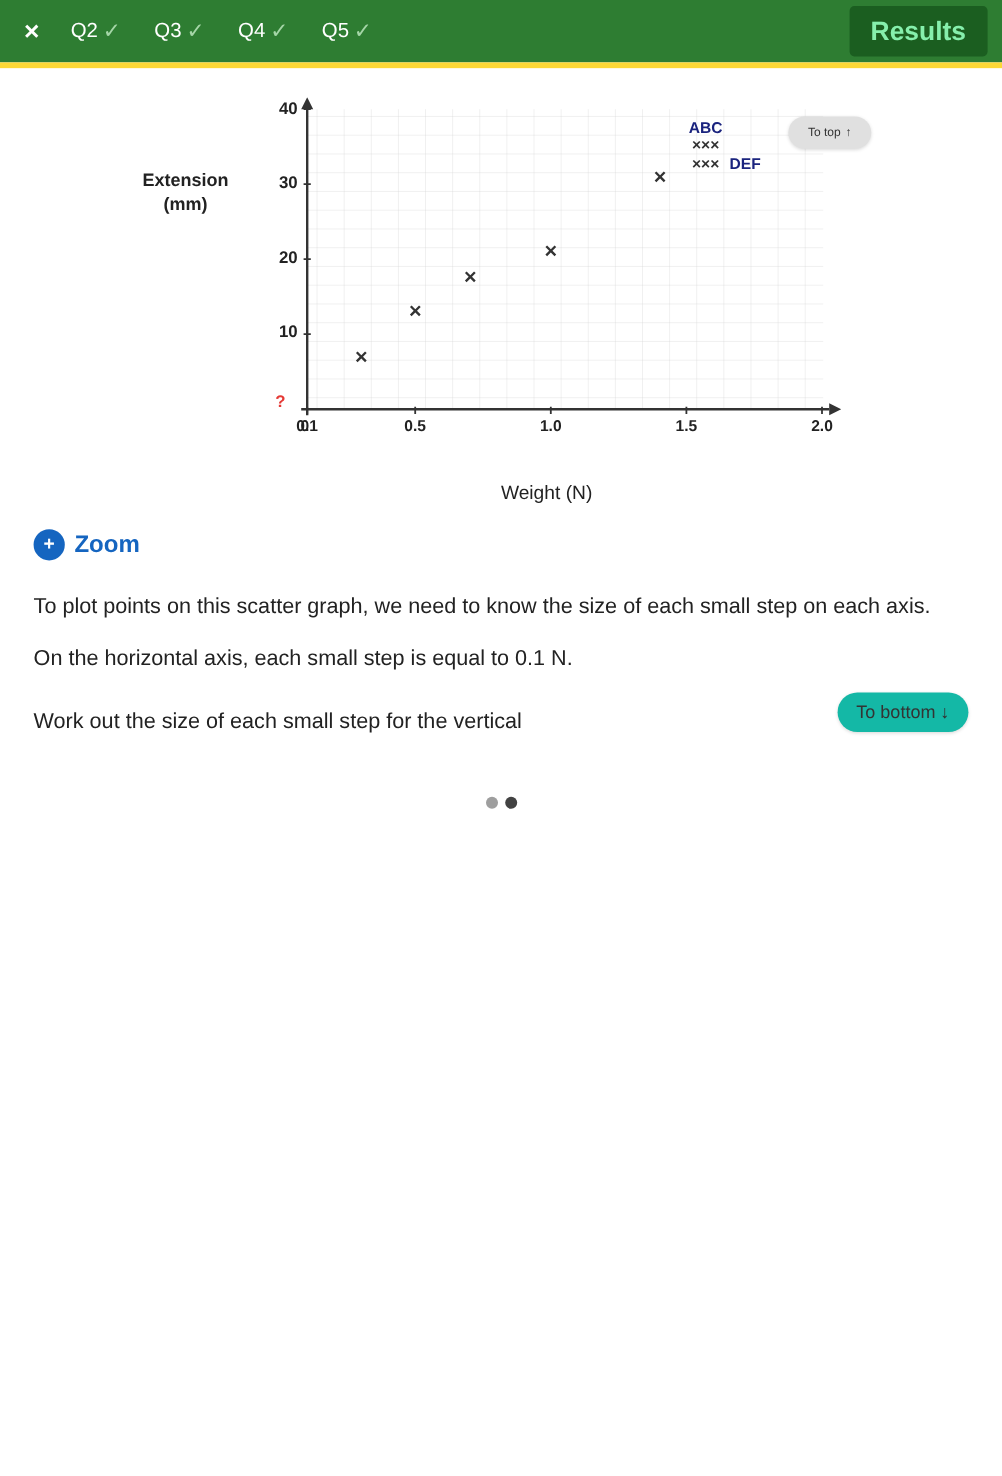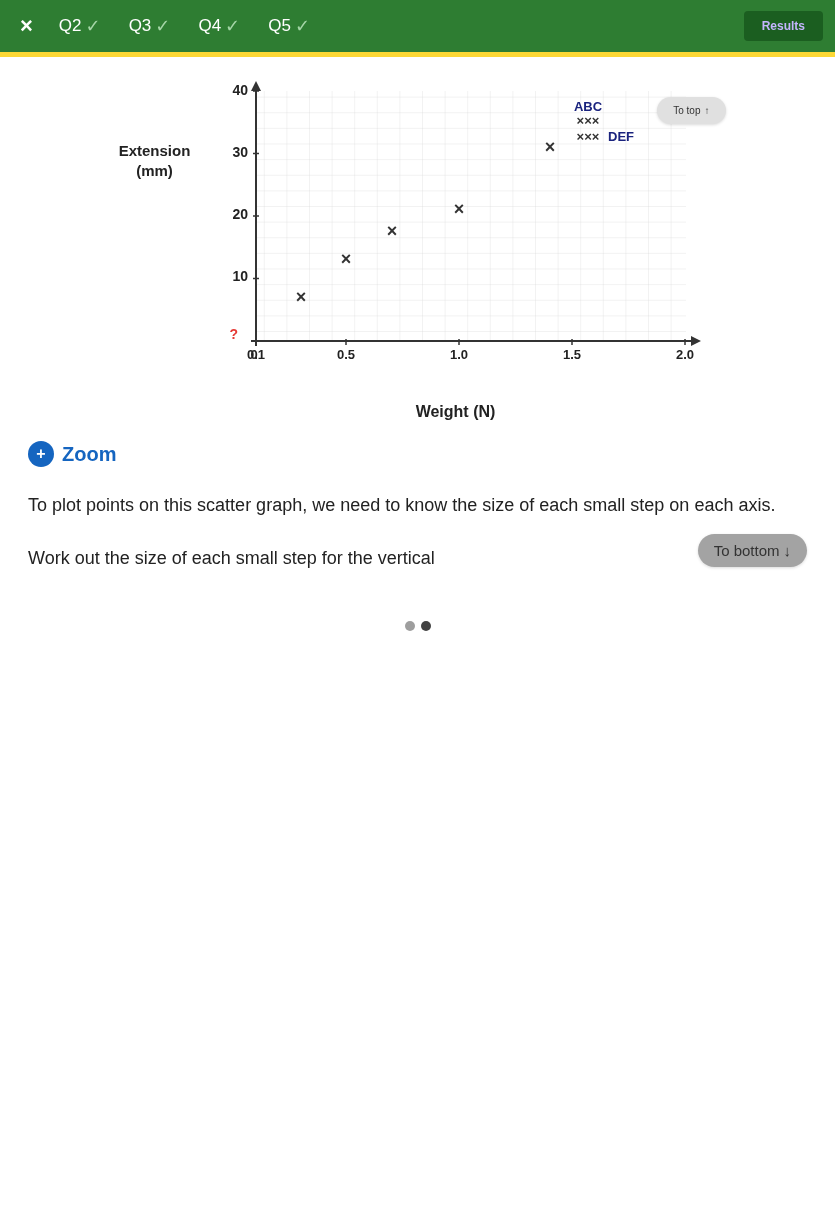--- a/index.html
+++ b/index.html
@@ -38,22 +38,22 @@
       cursor: pointer;
       text-align: right;
     }
     .nav-item .checkmark {
       color: #a5d6a7;
       font-size: 18px;
     }
     .nav-results {
       margin-left: auto;
       background: #1b5e20;
-      color: #c4b5fd;
-      font-size: 12px;
+      color: #86efac;
+      font-size: 22px;
       font-weight: 700;
       padding: 8px 18px;
       border-radius: 4px;
       cursor: pointer;
     }
 
     
     .accent-bar {
       height: 5px;
       background: #fdd835;
@@ -155,21 +155,21 @@
       margin-bottom: 28px;
     }
 
     .description p {
       margin-bottom: 14px;
     }
 
     
     .to-bottom-btn {
       float: right;
-      background: #a3a3a3;
+      background: #14b8a6;
       border: none;
       border-radius: 20px;
       padding: 8px 16px;
       font-size: 15px;
       font-weight: 500;
       color: #333;
       cursor: pointer;
       display: flex;
       align-items: center;
       gap: 4px;
@@ -294,40 +294,41 @@
           <text x="354" y="72" text-anchor="middle" font-size="18" font-weight="700" fill="#333">×</text>
 
           <text x="392" y="30" text-anchor="middle" font-size="13" font-weight="700" fill="#1a237e">ABC</text>
           <text x="392" y="44" text-anchor="middle" font-size="13" font-weight="700" fill="#333">×××</text>
 
           <text x="392" y="60" text-anchor="middle" font-size="13" font-weight="700" fill="#333">×××</text>
           <text x="412" y="60" text-anchor="start" font-size="13" font-weight="700" fill="#1a237e">DEF</text>
 
         </svg>
 
-        <div style="text-align:center; font-size:16px; font-weight:700; color:#222; margin-top:2px;">Weight (N)</div>
+        <div style="text-align:center; font-size:16px; font-weight:400; color:#222; margin-top:2px;">Weight (N)</div>
 
         <button class="to-top-btn" style="position:absolute; top:16px; right:-10px;">
           <span>To top</span>
           <span>↑</span>
         </button>
 
       </div>
     </div>
   </div>
 
   <button class="zoom-btn">
     <div class="zoom-icon">
       <span>+</span>
     </div>
     <span>Zoom</span>
   </button>
 
   <div class="description">
     <p>To plot points on this scatter graph, we need to know the size of each small step on each axis.</p>
+    <p>On the horizontal axis, each small step is equal to 0.1 N.</p>
     <div style="display:flex; align-items:flex-end; flex-wrap:wrap;">
       <span style="flex:1;">Work out the size of each small step for the vertical</span>
       <button class="to-bottom-btn" style="margin-left:auto; display:flex; align-items:center; gap:4px;">
         <span>To bottom</span>
         <span>↓</span>
       </button>
     </div>
   </div>
 
   <div class="bottom-nav">

